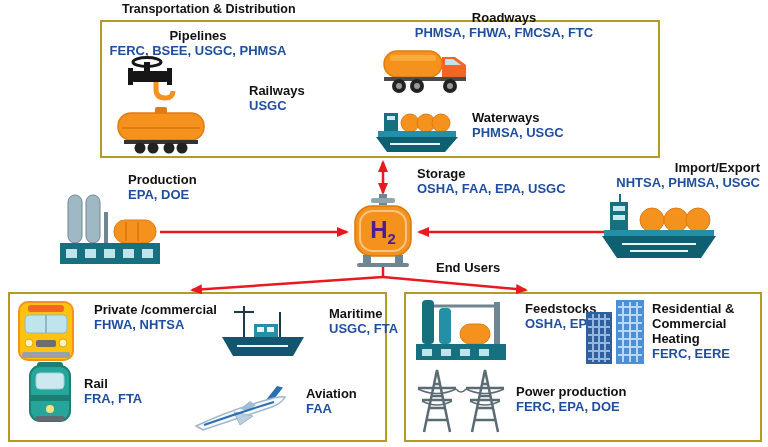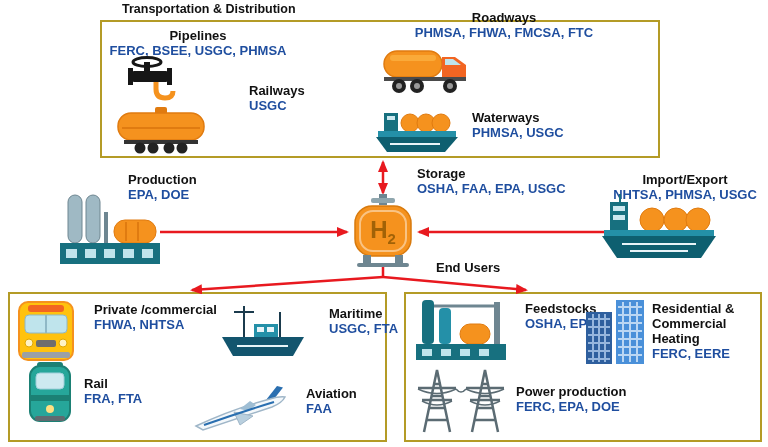--- a/index.html
+++ b/index.html
@@ -6,21 +6,21 @@
   .canvas{position:relative;width:768px;height:447px;background:#fff;
           font-family:"Liberation Sans",sans-serif;overflow:hidden;}
   .frame{position:absolute;border:2px solid #B49B26;}
   .grp{position:absolute;line-height:15px;font-size:13px;white-space:normal;}
   .lbl{font-weight:700;color:#111;}
   .agc{font-weight:700;color:#1F4E9F;}
   .ctr{text-align:center;}
   .icon{position:absolute;}
   .arrows{position:absolute;left:0;top:0;pointer-events:none;}
   .h2text{position:absolute;left:351px;top:216px;width:64px;text-align:center;
-          color:#a16207;font-weight:700;font-size:24px;font-family:"Liberation Sans",sans-serif;}
+          color:#4c1d95;font-weight:700;font-size:24px;font-family:"Liberation Sans",sans-serif;}
   .h2text sub{font-size:0.62em;}
   .maintitle{position:absolute;left:122px;top:2px;font-size:12.5px;font-weight:700;color:#111;}
 </style>
 </head>
 <body>
 
 <div class="canvas">
 
   <div class="frame" style="left:100px;top:20px;width:556px;height:134px;"></div>
   <div class="frame" style="left:8px;top:292px;width:375px;height:146px;"></div>
@@ -133,21 +133,21 @@
     <rect x="28" y="0" width="8" height="11" fill="#6E8691"></rect>
     <rect x="20" y="4" width="24" height="5" rx="2" fill="#8FA6AE"></rect>
     <rect x="4" y="12" width="56" height="50" rx="17" fill="#F5921E" stroke="#D87A0D" stroke-width="1.5"></rect>
     <rect x="9" y="17" width="46" height="40" rx="13" fill="none" stroke="#FFFFFF" stroke-opacity="0.45" stroke-width="2"></rect>
     <rect x="12" y="61" width="8" height="8" fill="#6E8691"></rect>
     <rect x="44" y="61" width="8" height="8" fill="#6E8691"></rect>
     <rect x="6" y="69" width="52" height="4" rx="2" fill="#6E8691"></rect>
   </svg>
   <div class="h2text"><span>H</span><sub>2</sub></div>
 
-  <div class="grp ctr" style="left:610px;top:172px;width:150px;">
+  <div class="grp ctr" style="left:610px;top:160px;width:150px;text-align:right;">
     <div class="lbl">Import/Export</div>
     <div class="agc">NHTSA, PHMSA, USGC</div>
   </div>
   <svg class="icon" style="left:600px;top:192px;" width="118" height="70" viewBox="0 0 118 70">
     <line x1="20" y1="2" x2="20" y2="10" stroke="#17707F" stroke-width="2"></line>
     <rect x="10" y="10" width="18" height="28" fill="#17707F"></rect>
     <rect x="13" y="14" width="12" height="5" fill="#CDE9F0"></rect>
     <rect x="13" y="23" width="12" height="5" fill="#CDE9F0"></rect>
     <circle cx="52" cy="28" r="12" fill="#F5921E" stroke="#E07B10"></circle>
     <circle cx="76" cy="28" r="12" fill="#F5921E" stroke="#E07B10"></circle>

